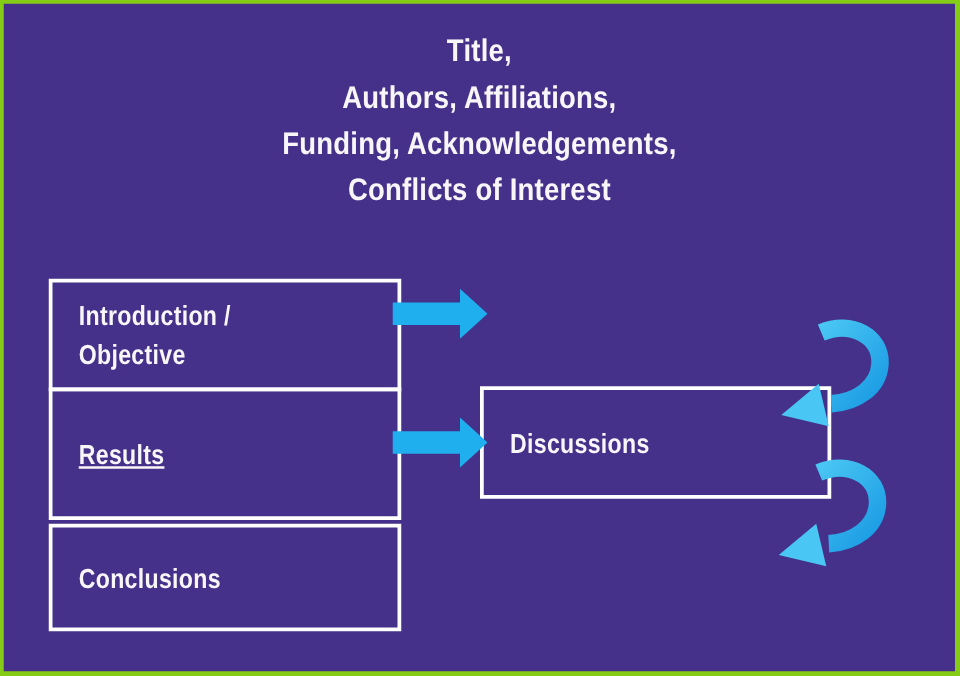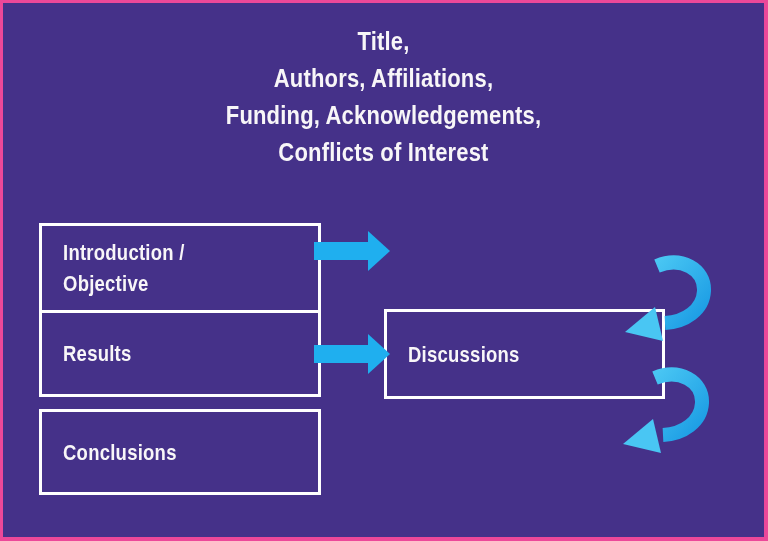--- a/index.html
+++ b/index.html
@@ -5,21 +5,21 @@
   html, body {
     margin: 0;
     padding: 0;
     background: #ffffff;
     font-family: "Liberation Sans", sans-serif;
   }
   .stage {
     position: relative;
     width: 768px;
     height: 541px;
-    background: #ec4899;
+    background: #84cc16;
     overflow: hidden;
   }
   .canvas {
     position: absolute;
     left: 3px;
     top: 3px;
     right: 4px;
     bottom: 4px;
     background: var(--bg, #453189);
   }
@@ -52,23 +52,23 @@
     font-size: 22px;
     font-weight: 700;
     line-height: 31px;
     letter-spacing: 0.3px;
     white-space: pre-line;
     transform: scaleX(0.84);
     transform-origin: left center;
   }
   #box-intro        { left: 36px;  top: 196px; width: 282px; height: 90px; margin-top: 24px; }
   #box-materials    { left: 381px; top: 199px; width: 281px; height: 89px; }
-  #box-results      { left: 36px;  top: 307px; width: 282px; height: 87px; }
+  #box-results      { left: 36px;  top: 307px; width: 282px; height: 106px; text-decoration: underline; }
   #box-discussions  { left: 381px; top: 306px; width: 281px; height: 90px; }
-  #box-conclusions  { left: 36px;  top: 406px; width: 282px; height: 86px; }
+  #box-conclusions  { left: 36px;  top: 416px; width: 282px; height: 86px; }
 
   .arrow-straight {
     position: absolute;
     z-index: 5;
     width: 76px;
     height: 40px;
   }
   #arrow-intro-materials     { left: 311px; top: 228px; }
   #arrow-results-discussions { left: 311px; top: 331px; }
 

